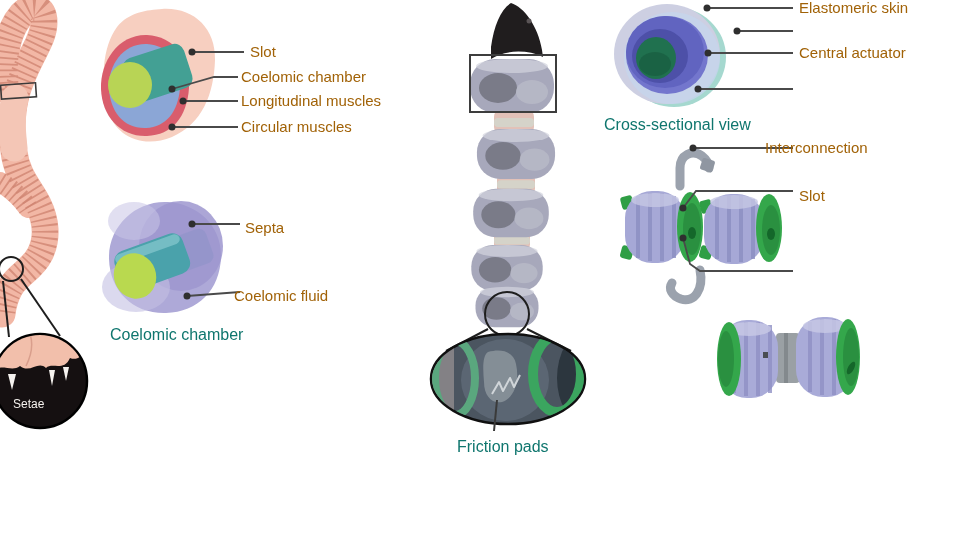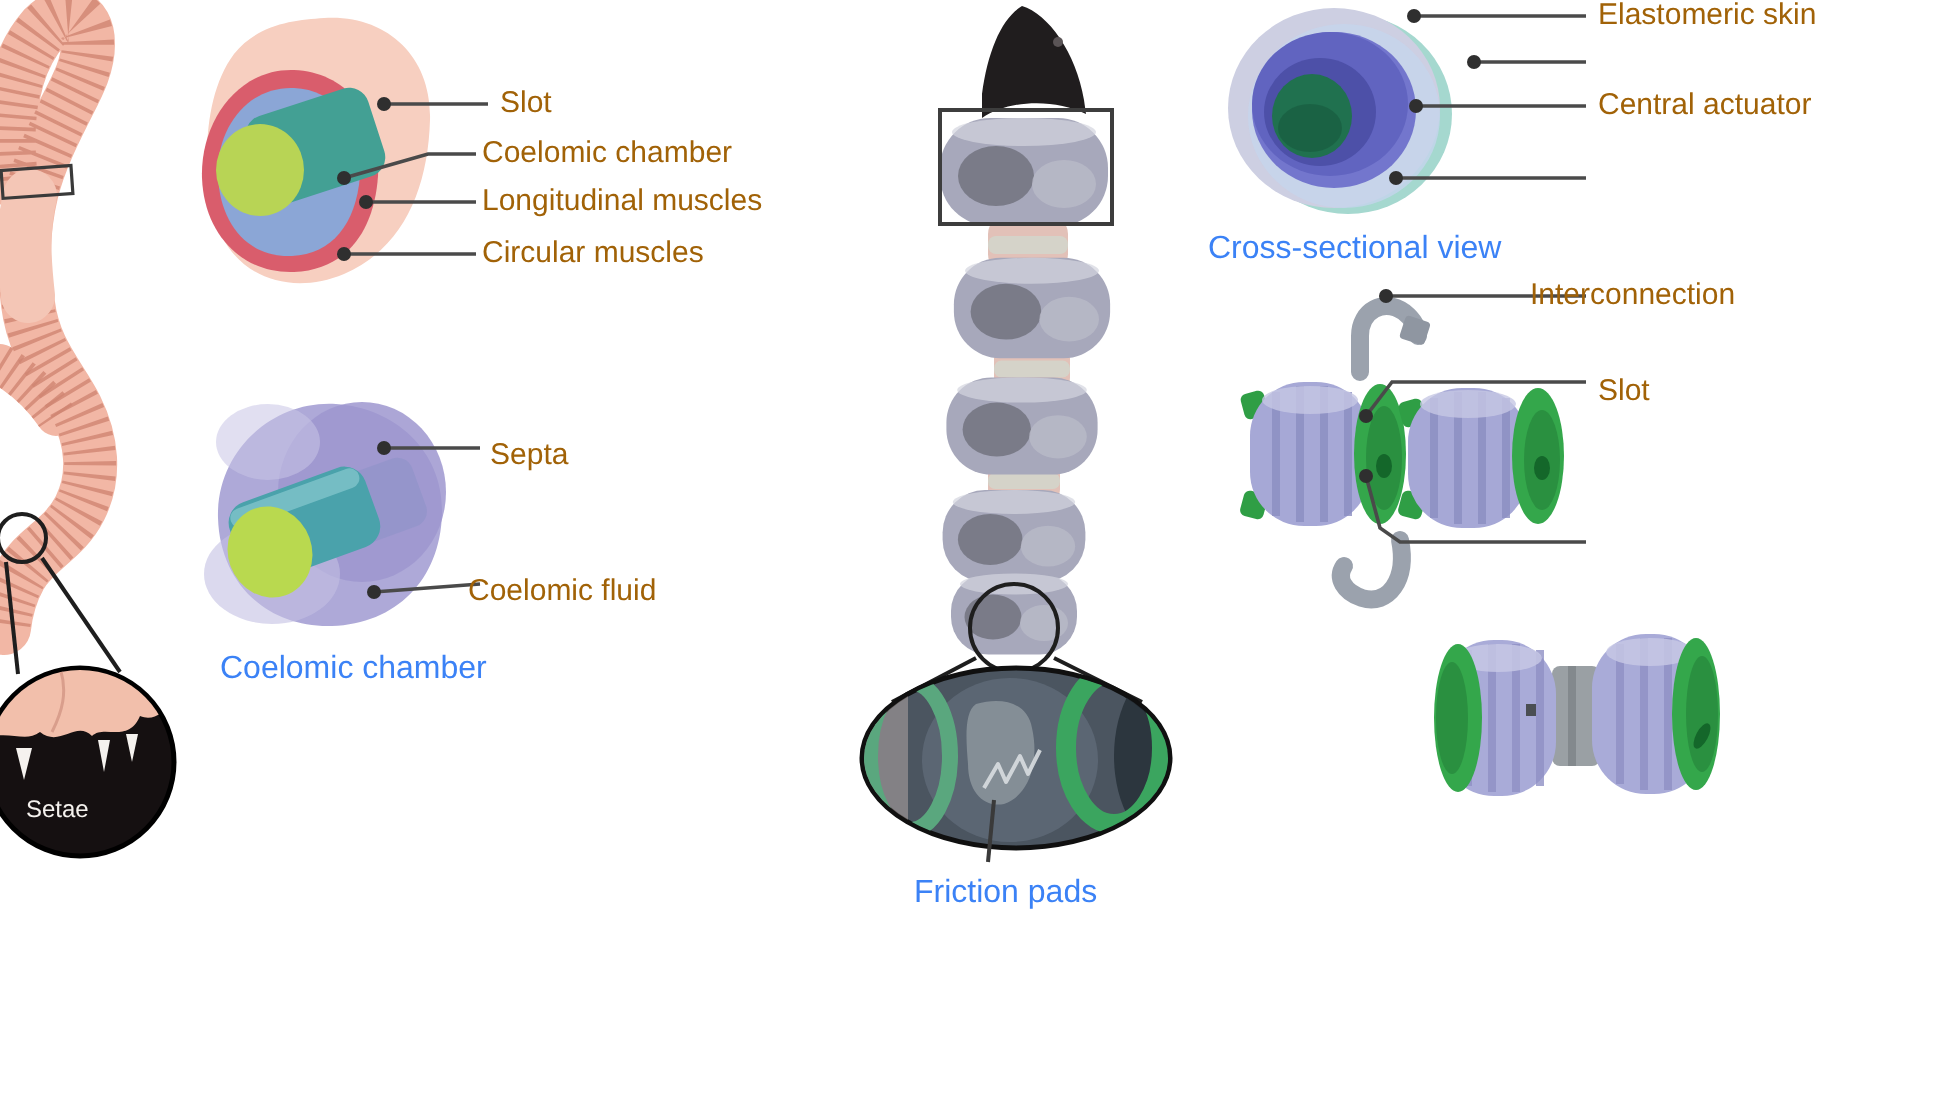--- a/index.html
+++ b/index.html
@@ -5,21 +5,21 @@
   html,body{margin:0;padding:0;background:#ffffff;}
   #canvas{
     position:relative;width:976px;height:549px;background:#ffffff;
     font-family:"Liberation Sans","DejaVu Sans",sans-serif;overflow:hidden;
   }
   #art{position:absolute;left:0;top:0;}
   .lbl{
     position:absolute;font-size:15px;line-height:1.1;color:#a16207;
     white-space:pre;transform:translateY(-50%);
   }
-  .caption{font-size:16px;color:#3b82f6;}
+  .caption{font-size:16px;color:#0f766e;}
   .lbl-white{color:#f5f2ee;font-size:12px;}
 </style>
 </head>
 <body>
 
 <div id="canvas">
 
 <svg id="art" width="976" height="549" viewBox="0 0 976 549">
 
   <g>

